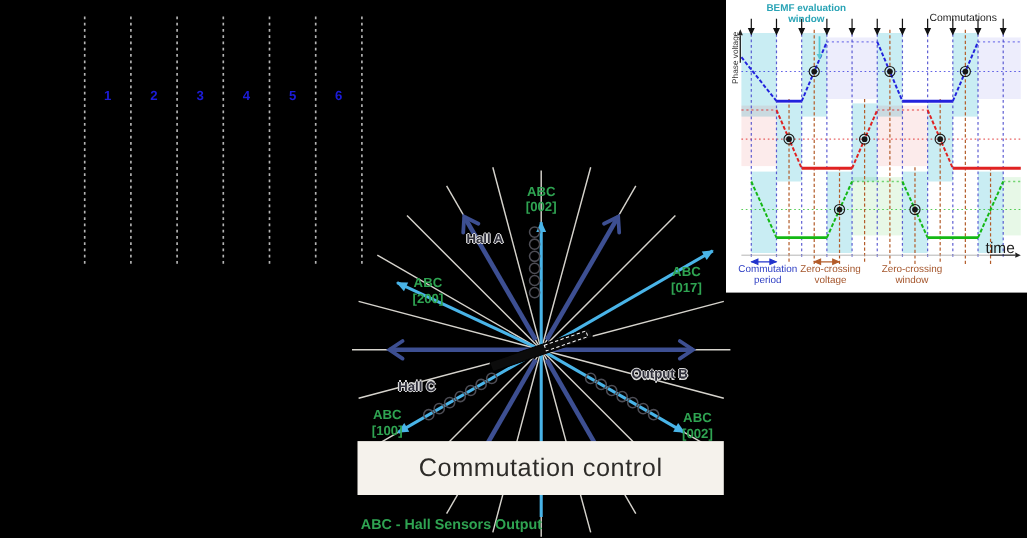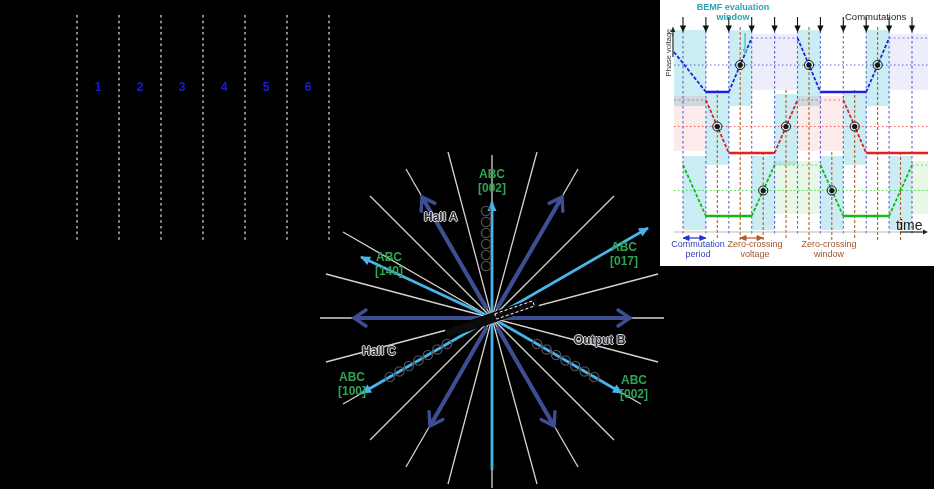--- a/index.html
+++ b/index.html
@@ -324,26 +324,30 @@
   <div class="abs green-state" style="left:460px;top:167px;width:64px">
     <span>ABC</span>
     <span>[002]</span>
   </div>
   <div class="abs green-state" style="left:592px;top:240px;width:64px">
     <span>ABC</span>
     <span>[017]</span>
   </div>
   <div class="abs green-state" style="left:357px;top:250px;width:64px">
     <span>ABC</span>
-    <span>[140]</span>
+    <span>[200]</span>
   </div>
   <div class="abs green-state" style="left:320px;top:370px;width:64px">
     <span>ABC</span>
     <span>[100]</span>
   </div>
   <div class="abs green-state" style="left:602px;top:373px;width:64px">
     <span>ABC</span>
     <span>[002]</span>
   </div>
 
-
+  <div class="abs ctrl-box" style="left:325px;top:401px;width:333px;height:49px">
+    <span>Commutation control</span>
+  </div>
+
+  <div class="abs footnote" style="left:328px;top:469px">ABC - Hall Sensors Output</div>
 
 </div>
 
 </body></html>

